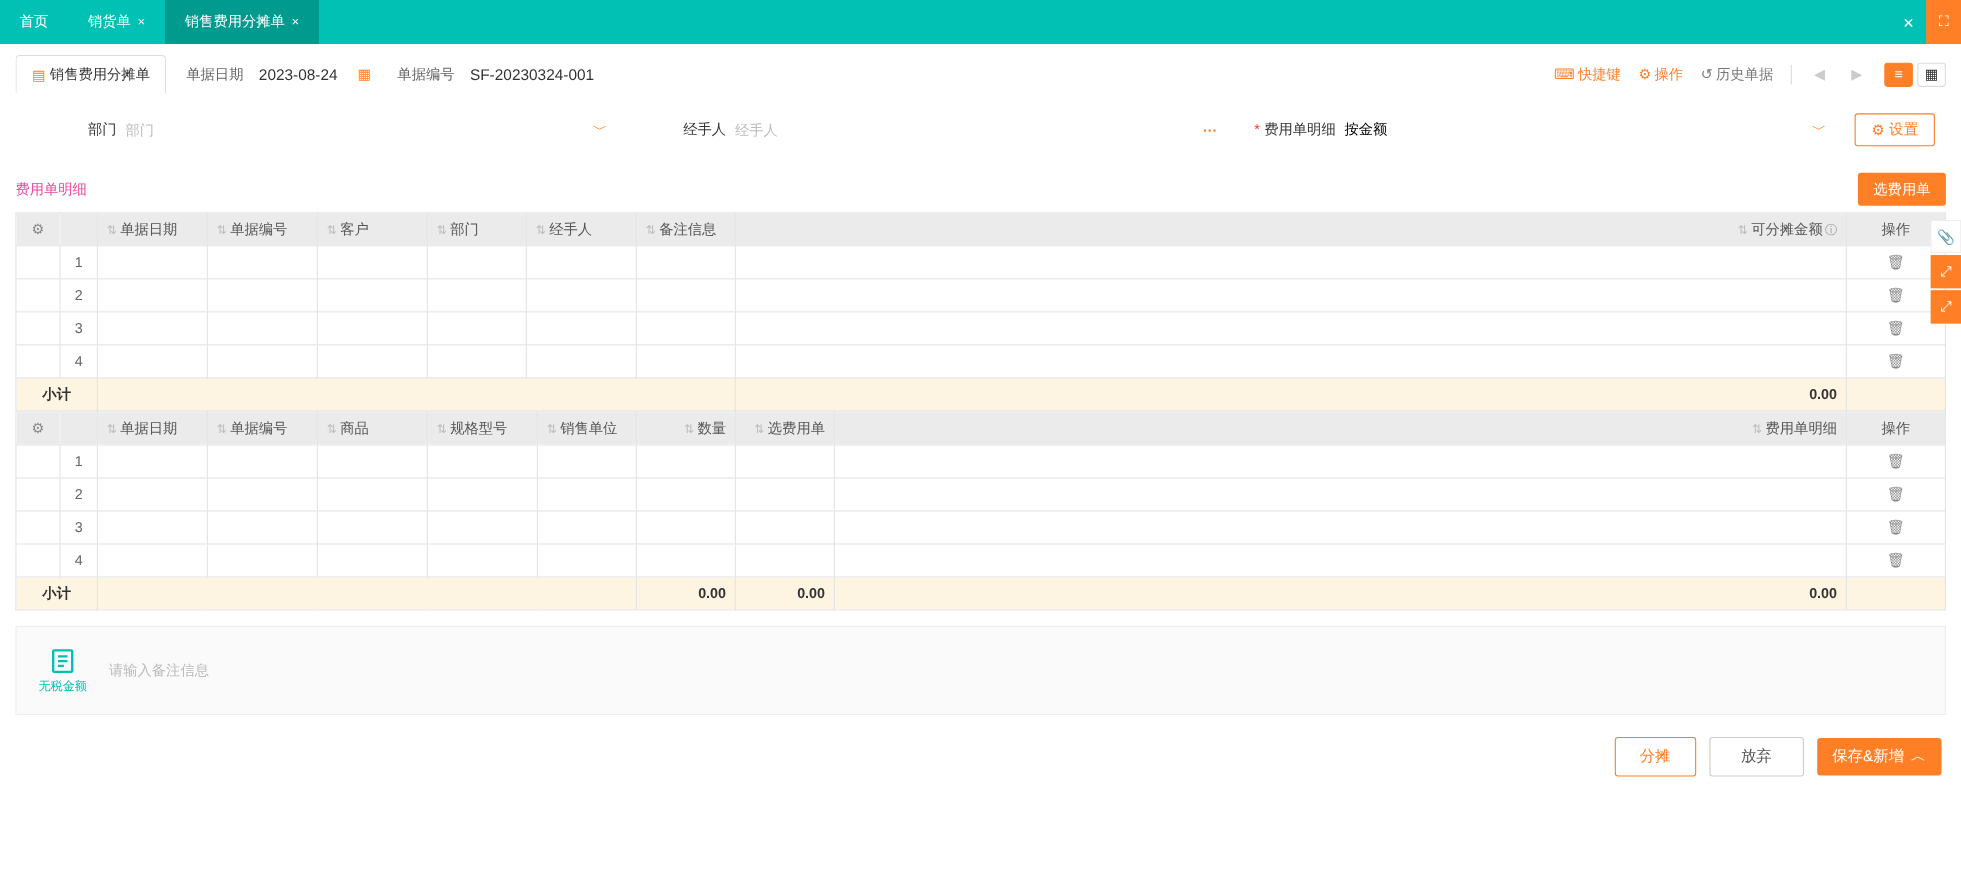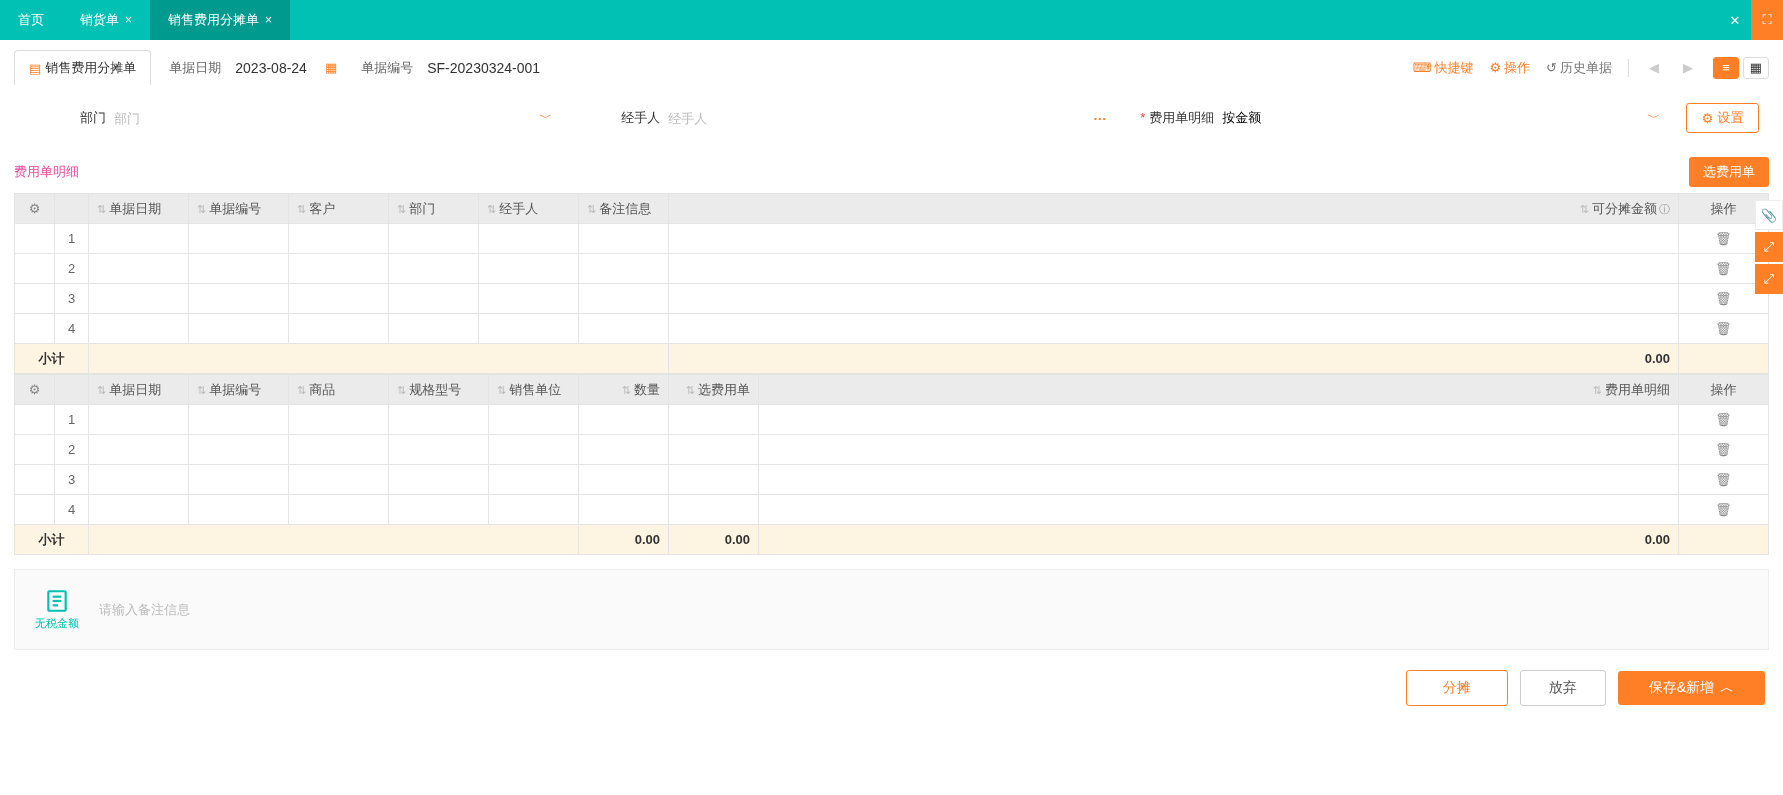--- a/index.html
+++ b/index.html
@@ -69,23 +69,23 @@
 
     
     .remarks-box { margin-top: 14px; border: 1px solid #eee; background:#fafafa; display:flex; align-items:center; padding: 18px 20px; gap: 20px; }
     .remarks-icon { color:#00c1b3; text-align:center; font-size:11px; }
     .remarks-icon svg { display:block; margin:0 auto 2px; }
     .remarks-input { flex:1; border:none; outline:none; background:transparent; font-size:13px; color:#333; }
     .remarks-input::placeholder { color:#bbb; }
 
     
     .footer { margin-top: 12px; display:flex; justify-content:flex-end; gap:12px; align-items:center; padding: 8px 4px; }
-    .btn-outline-big { border:1px solid #ff7f27; color:#ff7f27; background:#fff; padding:8px 36px; border-radius:3px; cursor:pointer; font-size:14px; }
+    .btn-outline-big { border:1px solid #ff7f27; color:#ff7f27; background:#fff; padding:8px 22px; border-radius:3px; cursor:pointer; font-size:14px; }
     .btn-outline-grey { border:1px solid #ccc; color:#555; background:#fff; padding:8px 28px; border-radius:3px; cursor:pointer; font-size:14px; }
-    .btn-fill-big { background:#ff7f27; color:#fff; border:none; padding:8px 31px; border-radius:3px; cursor:pointer; font-size:14px; display:flex; align-items:center; gap:6px; }
+    .btn-fill-big { background:#ff7f27; color:#fff; border:none; padding:8px 14px; border-radius:3px; cursor:pointer; font-size:14px; display:flex; align-items:center; gap:6px; }
 
     
     .side-float { position: fixed; right: 0; top: 200px; display:flex; flex-direction:column; }
     .side-btn { width:28px; height:30px; display:flex; align-items:center; justify-content:center; border:1px solid #eee; background:#fff; color:#888; cursor:pointer; margin-bottom:2px; }
     .side-btn.orange { background:#ff7f27; color:#fff; border-color:#ff7f27; }
   </style>
 </head>
 <body>
 
 <div class="topbar">

